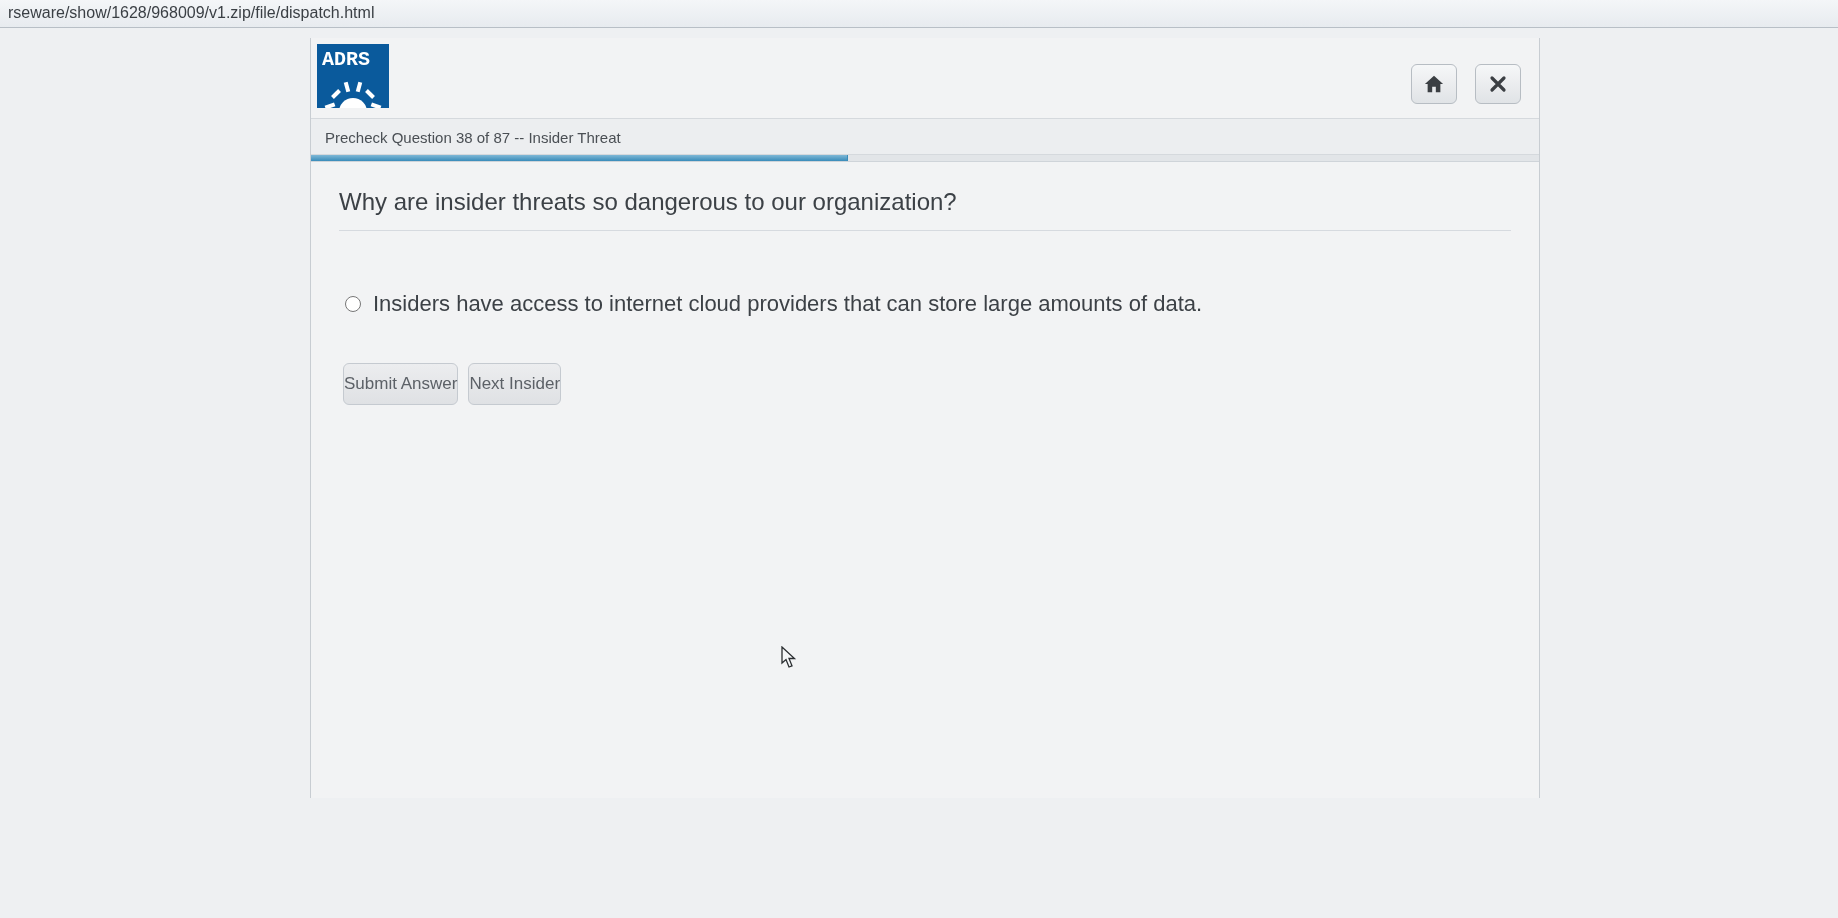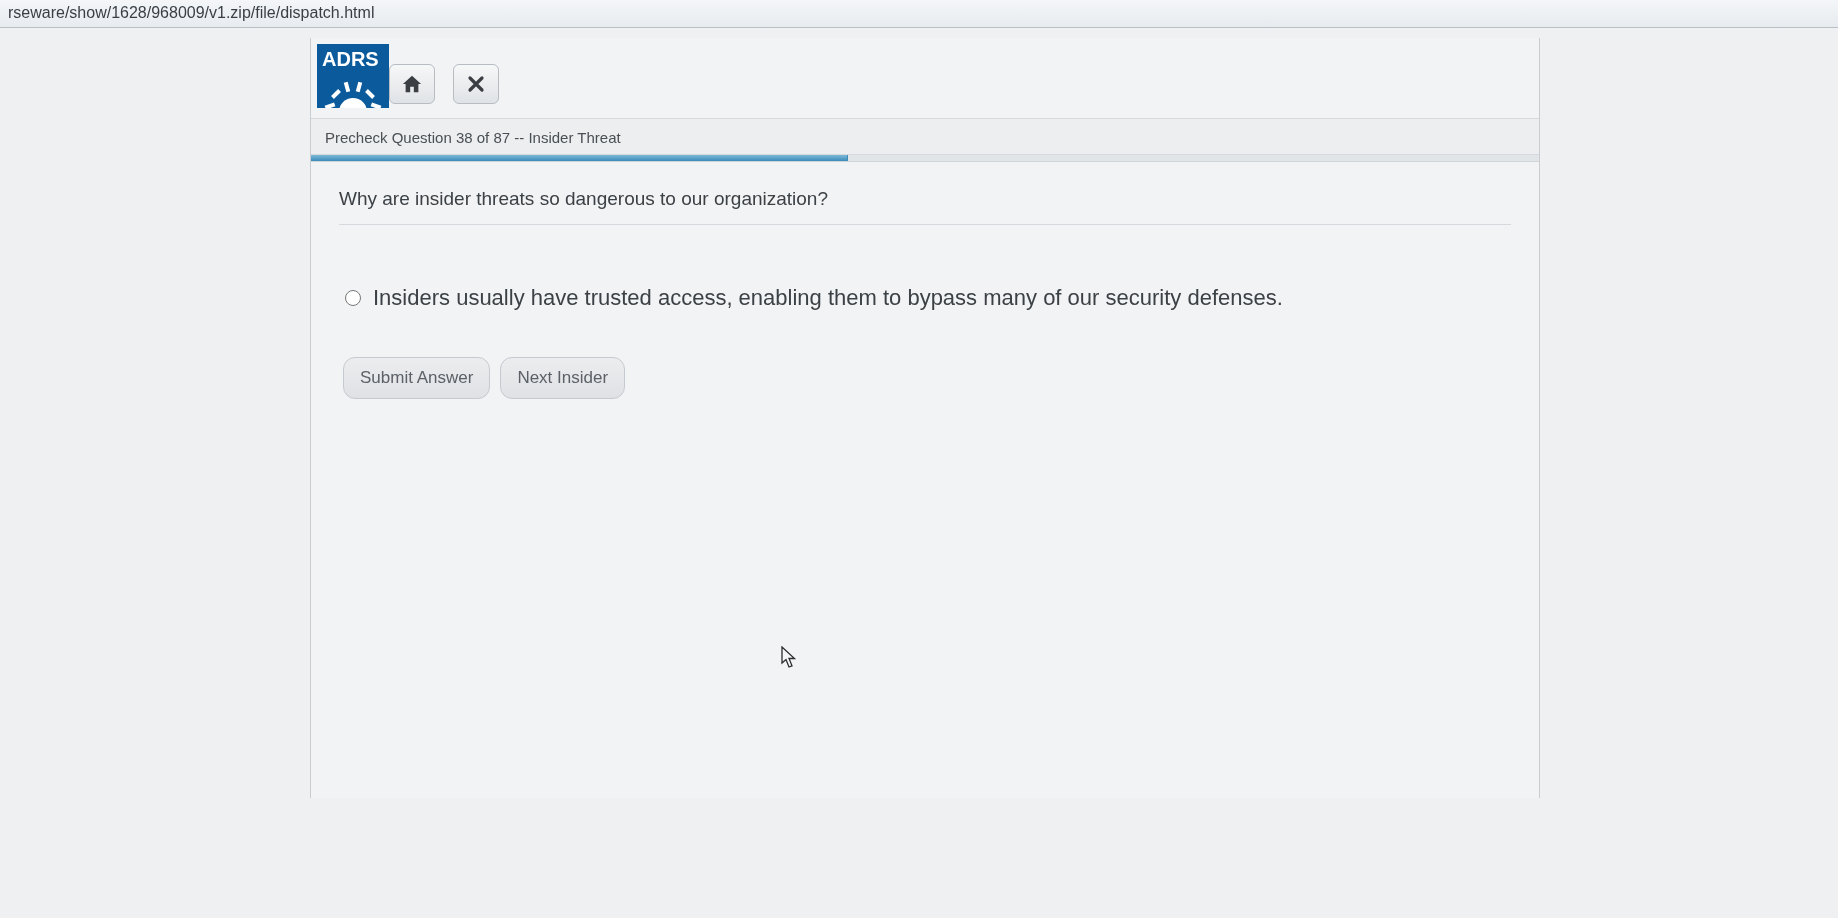--- a/index.html
+++ b/index.html
@@ -24,22 +24,23 @@
     max-width: 1230px;
     background: #f2f3f4;
     border-left: 1px solid #c8cdd2;
     border-right: 1px solid #c8cdd2;
     min-height: 760px;
     position: relative;
   }
   .top-row {
     display: flex;
     align-items: flex-start;
-    justify-content: flex-start;
+    justify-content: space-between;
     padding: 6px 10px 0 6px;
+    font-family: Liberation Mono, monospace;
   }
   .logo {
     width: 72px;
     height: 64px;
     background: #0a5a9c;
     color: #fff;
     font-weight: bold;
     font-size: 20px;
     padding: 4px 5px;
     position: relative;
@@ -80,21 +81,21 @@
     border-bottom: 1px solid #cfd4d9;
     position: relative;
   }
   .progress-fill {
     position: absolute; left: 0; top: 0; bottom: 0;
     background: linear-gradient(#7fb8d6, #3a8cba);
     border-right: 1px solid #3a8cba;
   }
   .question-area { padding: 26px 28px 20px 28px; }
   .question-text {
-    font-size: 19px;
+    font-size: 24px;
     color: #3c4146;
     padding-bottom: 14px;
     border-bottom: 1px solid #d6dadf;
   }
   .options { padding: 44px 6px 10px 6px; }
   .option-row {
     display: flex;
     align-items: center;
     gap: 12px;
     font-size: 22px;
@@ -107,22 +108,22 @@
     cursor: pointer;
   }
   .button-row {
     display: flex;
     gap: 10px;
     padding: 20px 0 0 4px;
   }
   .action-btn {
     background: linear-gradient(#ecedef, #dfe1e4);
     border: 1px solid #c5cad0;
-    border-radius: 12px;
-    padding: 10px 16px;
+    border-radius: 6px;
+    padding: 10px 0;
     font-size: 17px;
     color: #5c6167;
     cursor: pointer;
   }
   .cursor {
     position: absolute;
     left: 470px; top: 608px;
     pointer-events: none;
     color: #2a2d30;
   }
@@ -168,21 +169,21 @@
     <div class="progress-shell">
       <div class="progress-fill" style="width:43.7%"></div>
     </div>
 
     <div class="question-area">
       <div class="question-text">Why are insider threats so dangerous to our organization?</div>
 
       <div class="options">
         <label class="option-row">
           <input type="radio" name="ans" style="">
-          <span>Insiders usually have trusted access, enabling them to bypass many of our security defenses.</span>
+          <span>Insiders have access to internet cloud providers that can store large amounts of data.</span>
         </label>
       </div>
 
       <div class="button-row">
         <button class="action-btn">Submit Answer</button>
         <button class="action-btn">Next Insider</button>
       </div>
     </div>
 
     <svg class="cursor" width="18" height="24" viewBox="0 0 18 24">

